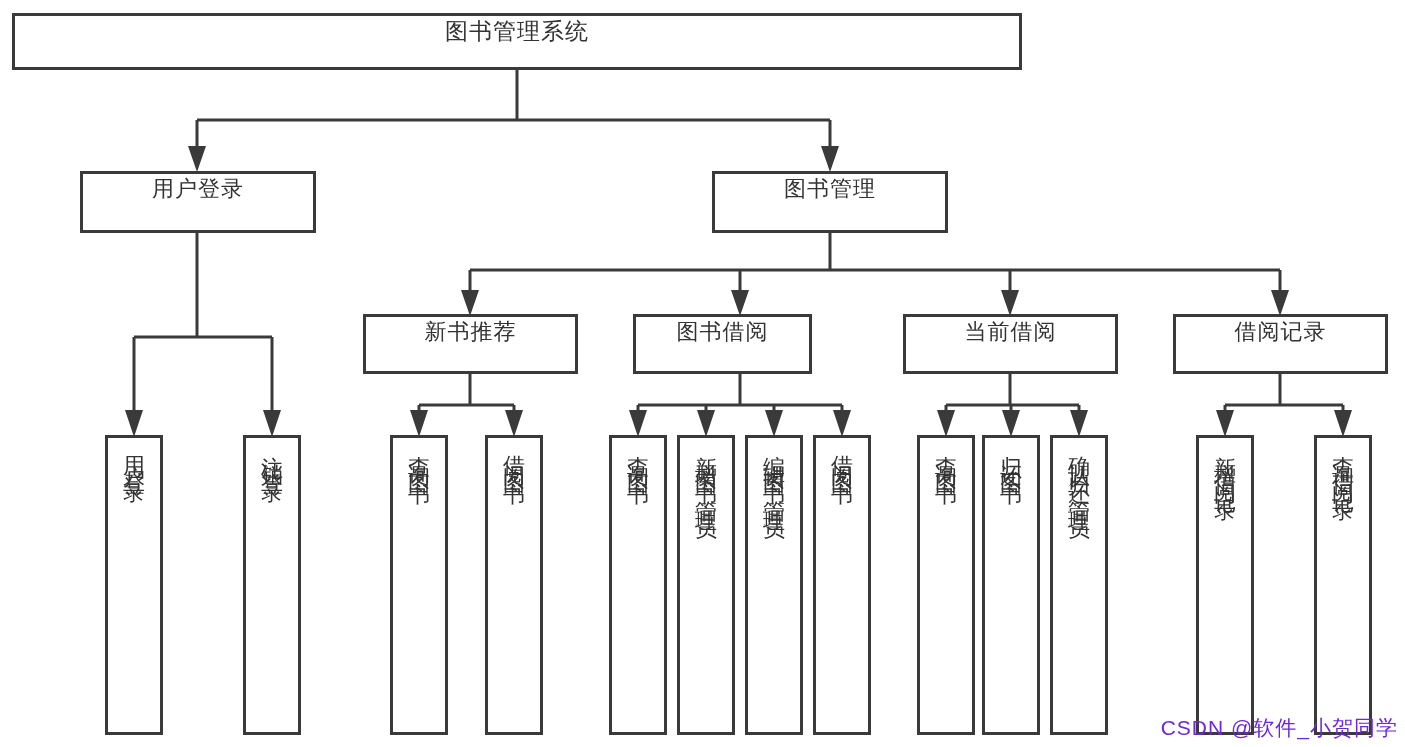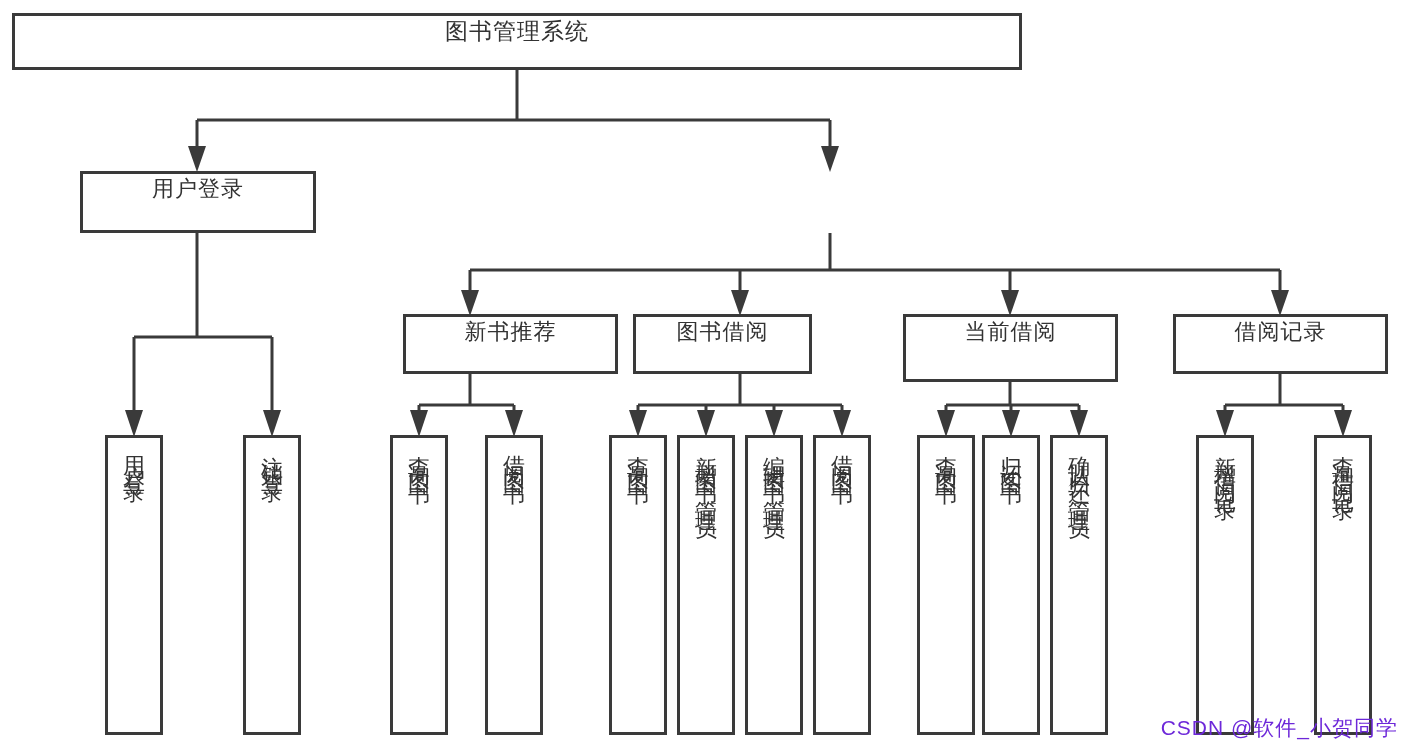--- a/index.html
+++ b/index.html
@@ -74,28 +74,31 @@
     </g>
   </svg>
 
   <div class="box hbox root" style="left:12px; top:13px; width:1010px; height:57px;">
     <span>图书管理系统</span>
   </div>
 
   <div class="box hbox" style="left:80px; top:171px; width:236px; height:62px;">
     <span>用户登录</span>
   </div>
+  <div class="box hbox" style="left:712px; top:171px; width:236px; height:62px;">
+    <span>图书管理</span>
+  </div>
 
-  <div class="box hbox" style="left:363px; top:314px; width:215px; height:60px;margin-left:40px;">
+  <div class="box hbox" style="left:363px; top:314px; width:215px; height:60px;">
     <span>新书推荐</span>
   </div>
   <div class="box hbox" style="left:633px; top:314px; width:179px; height:60px;">
     <span>图书借阅</span>
   </div>
-  <div class="box hbox" style="left:903px; top:314px; width:215px; height:68px;">
+  <div class="box hbox" style="left:903px; top:314px; width:215px; height:60px;">
     <span>当前借阅</span>
   </div>
   <div class="box hbox" style="left:1173px; top:314px; width:215px; height:60px;">
     <span>借阅记录</span>
   </div>
 
   <div class="box vbox" style="left:105px; top:435px; width:58px; height:300px;">
     <span>用户登录</span>
   </div>
   <div class="box vbox" style="left:243px; top:435px; width:58px; height:300px;">

